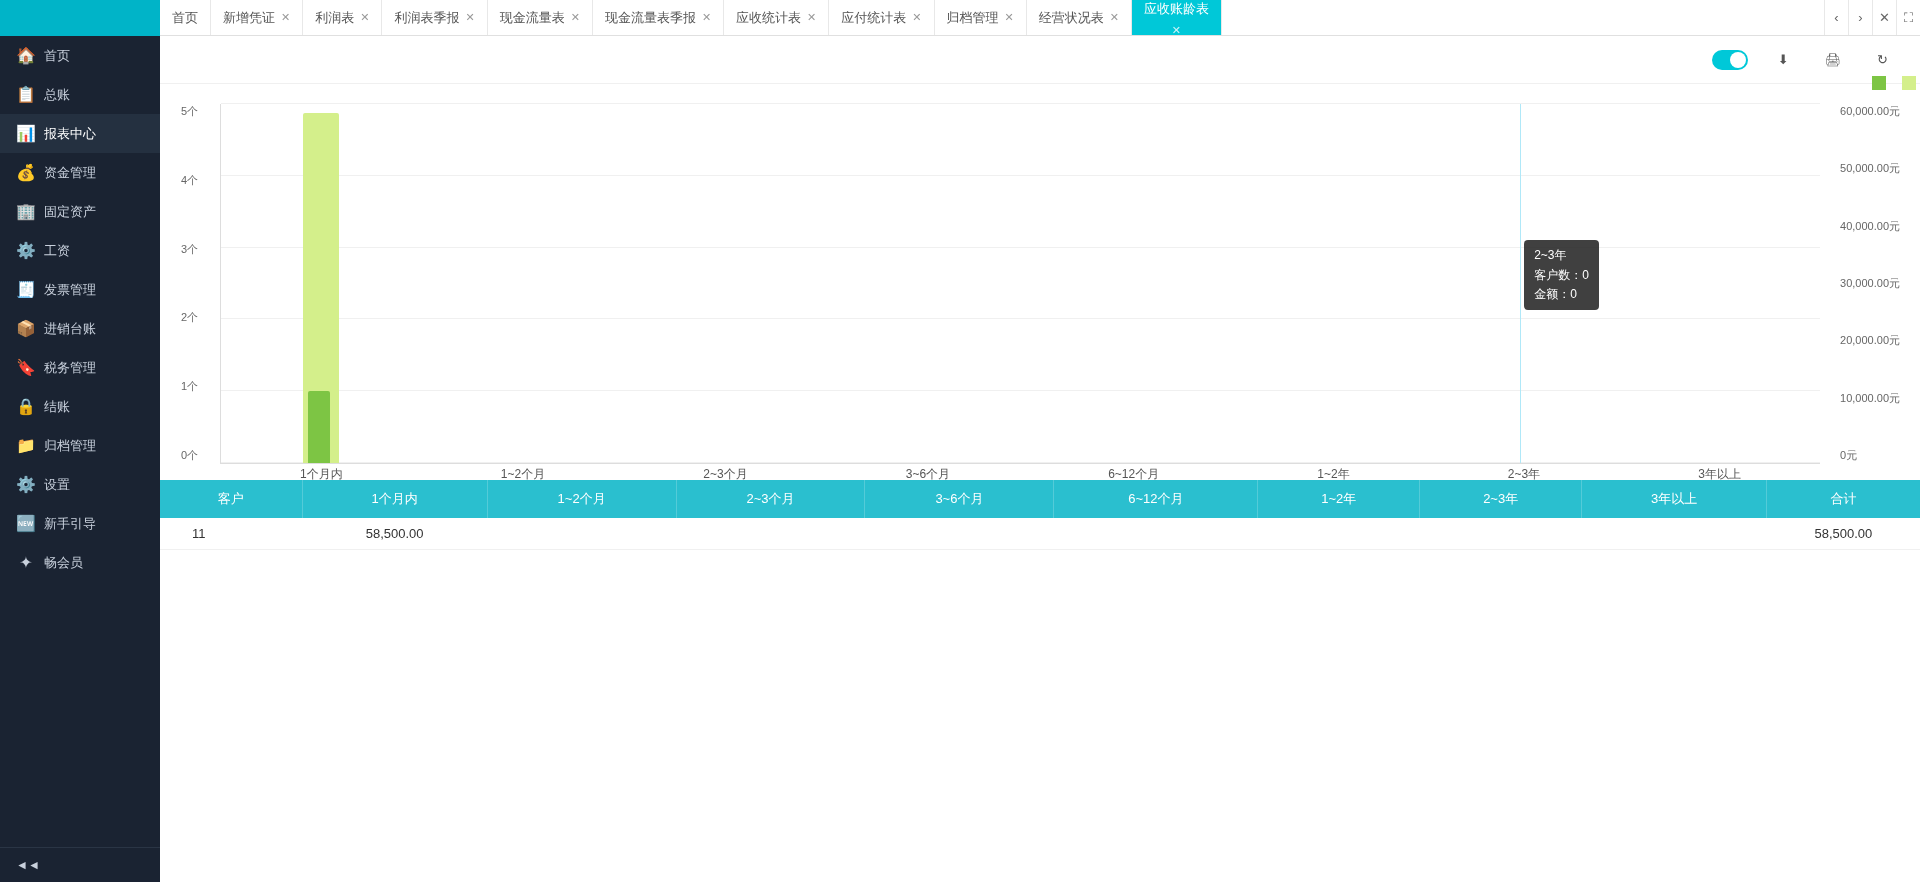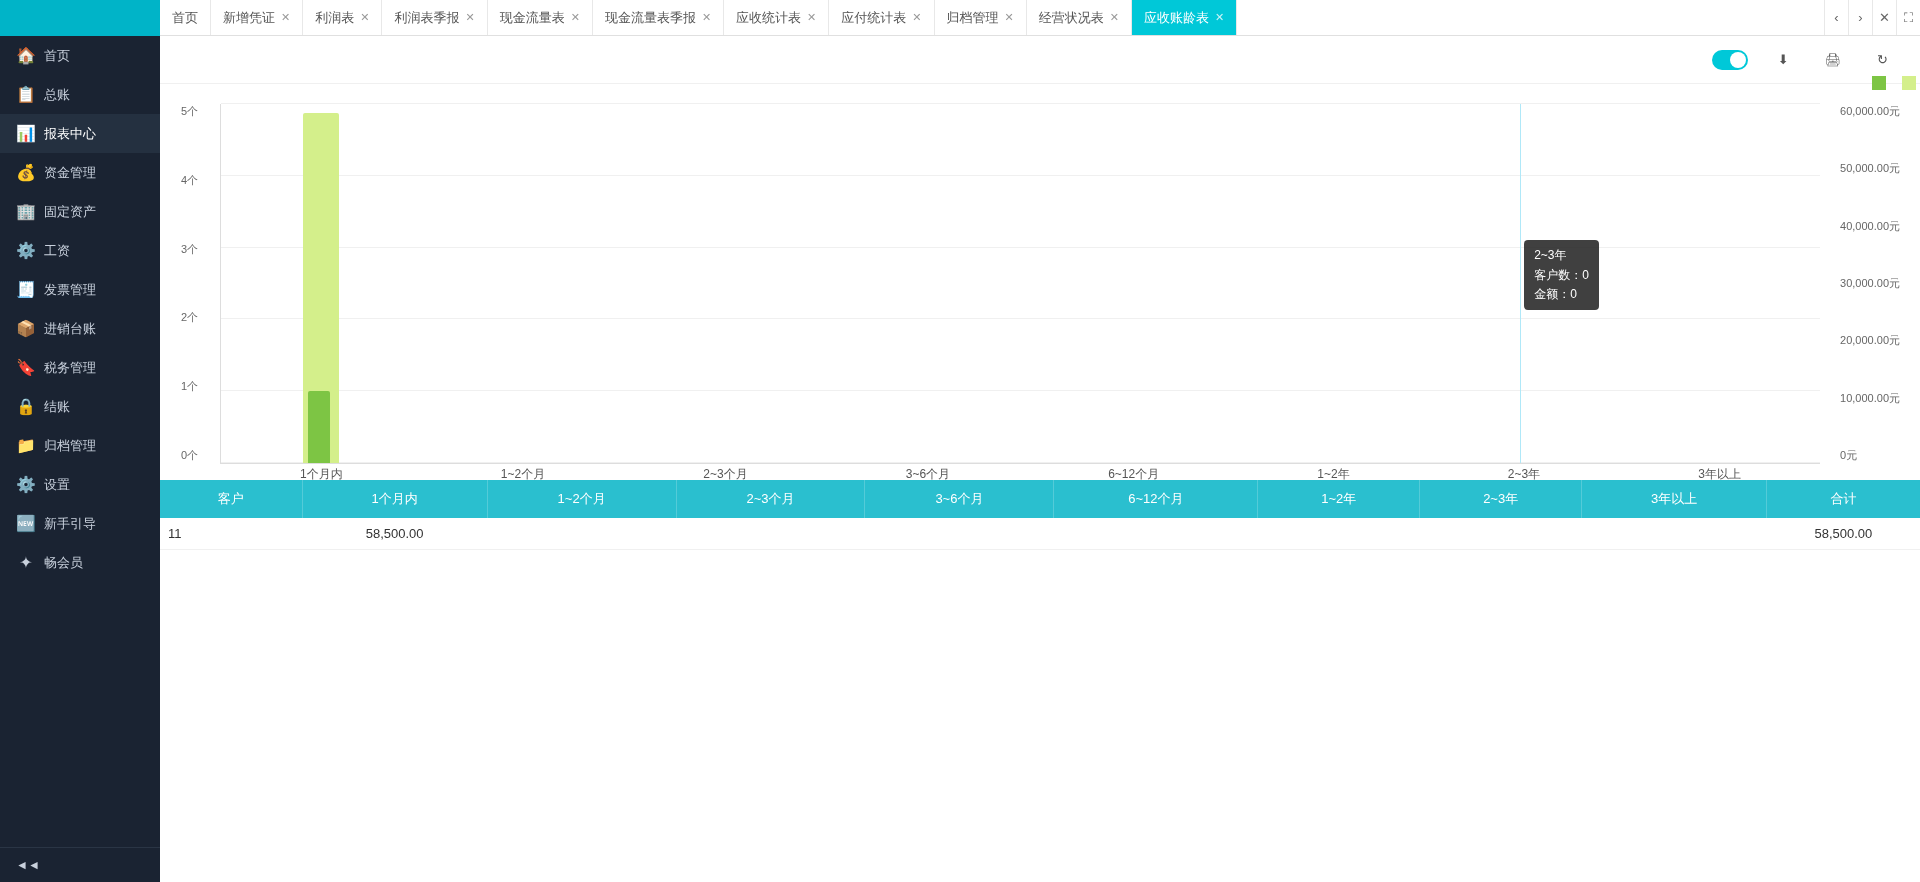--- a/index.html
+++ b/index.html
@@ -82,20 +82,21 @@
       cursor: pointer;
       white-space: nowrap;
       font-size: 13px;
       color: #555;
       gap: 6px;
       flex-shrink: 0;
     }
     .tab.active {
       background: #00c8d8;
       color: white;
+      flex-direction: column;
     }
     .tab .close-icon { font-size: 11px; color: #999; cursor: pointer; }
     .tab.active .close-icon { color: rgba(255,255,255,0.8); }
     .tab-nav-btn {
       width: 24px;
       height: 36px;
       display: flex;
       align-items: center;
       justify-content: center;
       cursor: pointer;
@@ -283,21 +284,21 @@
     }
     thead th:last-child { border-right: none; }
     tbody tr {
       border-bottom: 1px solid #f0f0f0;
     }
     tbody td {
       padding: 8px 8px;
       text-align: center;
       color: #333;
     }
-    tbody td:first-child { text-align: left; padding-left: 8px; }
+    tbody td:first-child { text-align: left; padding-left: 32px; }
     .total-row td {
       font-weight: bold;
       background: #fafafa;
       border-top: 1px solid #e8e8e8;
     }
     .total-row td:first-child { padding-left: 20px; }
     .sum-icon {
       display: inline-block;
       width: 16px;
       height: 16px;

